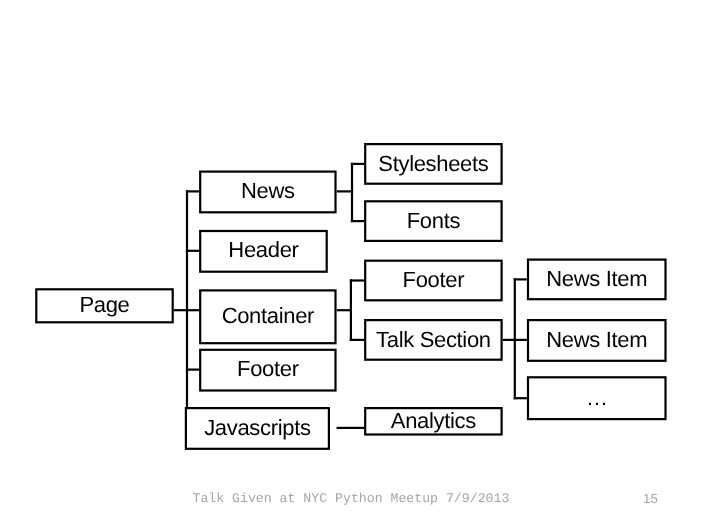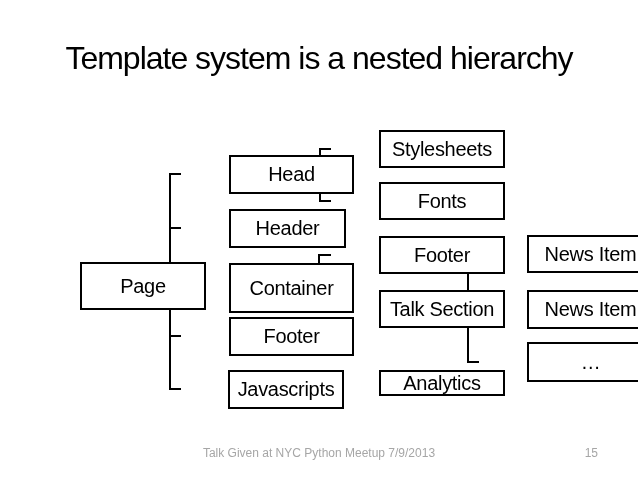--- a/index.html
+++ b/index.html
@@ -9,40 +9,39 @@
   }
   .title {
     position:absolute; top:40px; left:0; width:100%;
     text-align:center; white-space:nowrap;
     font-size:32px; font-weight:400; letter-spacing:-1px; color:#000000; margin:0;
   }
   .node {
     position:absolute; box-sizing:border-box;
     border:2px solid #000000; background:#ffffff;
     display:flex; align-items:center; justify-content:center;
-    font-size:20px; letter-spacing:-0.3px; color:#000000; white-space:nowrap;margin-left:48px;
+    font-size:20px; letter-spacing:-0.3px; color:#000000; white-space:nowrap;
   }
   .line { position:absolute; background:#000000; }
   .line.h { height:2px; }
   .line.v { width:2px; }
   .footer-note {
     position:absolute; top:446px; left:0; width:100%;
-    text-align:center; font-size:12px; color:#a6a6a6;
+    text-align:center; font-size:12px; color:#a6a6a6;font-family:Liberation Mono, monospace;
   }
   .page-number {
     position:absolute; top:446px; right:40px;
     font-size:12px; color:#a6a6a6;
   }
 </style>
 </head>
 <body>
 
 <div class="slide">
 
-  <h1 class="title">Template system is a nested hierarchy</h1>
 
   <div class="diagram">
 
     <div class="line h" style="left:158px;top:281px;width:23px"></div>
     <div class="line v" style="left:169px;top:173px;height:217px"></div>
     <div class="line h" style="left:169px;top:173px;width:12px"></div>
     <div class="line h" style="left:169px;top:227px;width:12px"></div>
     <div class="line h" style="left:169px;top:335px;width:12px"></div>
     <div class="line h" style="left:169px;top:388px;width:12px"></div>
 
@@ -57,26 +56,26 @@
     <div class="line h" style="left:318px;top:308px;width:13px"></div>
 
     <div class="line h" style="left:457px;top:308px;width:12px"></div>
     <div class="line v" style="left:467px;top:253px;height:110px"></div>
     <div class="line h" style="left:467px;top:253px;width:12px"></div>
     <div class="line h" style="left:467px;top:308px;width:12px"></div>
     <div class="line h" style="left:467px;top:361px;width:12px"></div>
 
     <div class="line h" style="left:306px;top:388px;width:25px"></div>
 
-    <div class="node" style="left:32px;top:262px;width:126px;height:48px">Page</div>
-    <div class="node" style="left:181px;top:155px;width:125px;height:39px">Head</div>
+    <div class="node" style="left:32px;top:262px;width:126px;height:32px">Page</div>
+    <div class="node" style="left:181px;top:155px;width:125px;height:39px">News</div>
     <div class="node" style="left:181px;top:209px;width:117px;height:39px">Header</div>
     <div class="node" style="left:181px;top:263px;width:125px;height:50px">Container</div>
     <div class="node" style="left:181px;top:317px;width:125px;height:39px">Footer</div>
-    <div class="node" style="left:180px;top:370px;width:116px;height:39px">Javascripts</div>
+    <div class="node" style="left:168px;top:370px;width:132px;height:39px">Javascripts</div>
     <div class="node" style="left:331px;top:130px;width:126px;height:38px">Stylesheets</div>
     <div class="node" style="left:331px;top:182px;width:126px;height:38px">Fonts</div>
     <div class="node" style="left:331px;top:236px;width:126px;height:38px">Footer</div>
     <div class="node" style="left:331px;top:290px;width:126px;height:38px">Talk Section</div>
     <div class="node" style="left:331px;top:370px;width:126px;height:26px">Analytics</div>
     <div class="node" style="left:479px;top:235px;width:127px;height:38px">News Item</div>
     <div class="node" style="left:479px;top:290px;width:127px;height:39px">News Item</div>
     <div class="node" style="left:479px;top:342px;width:127px;height:40px">…</div>
 
   </div>

